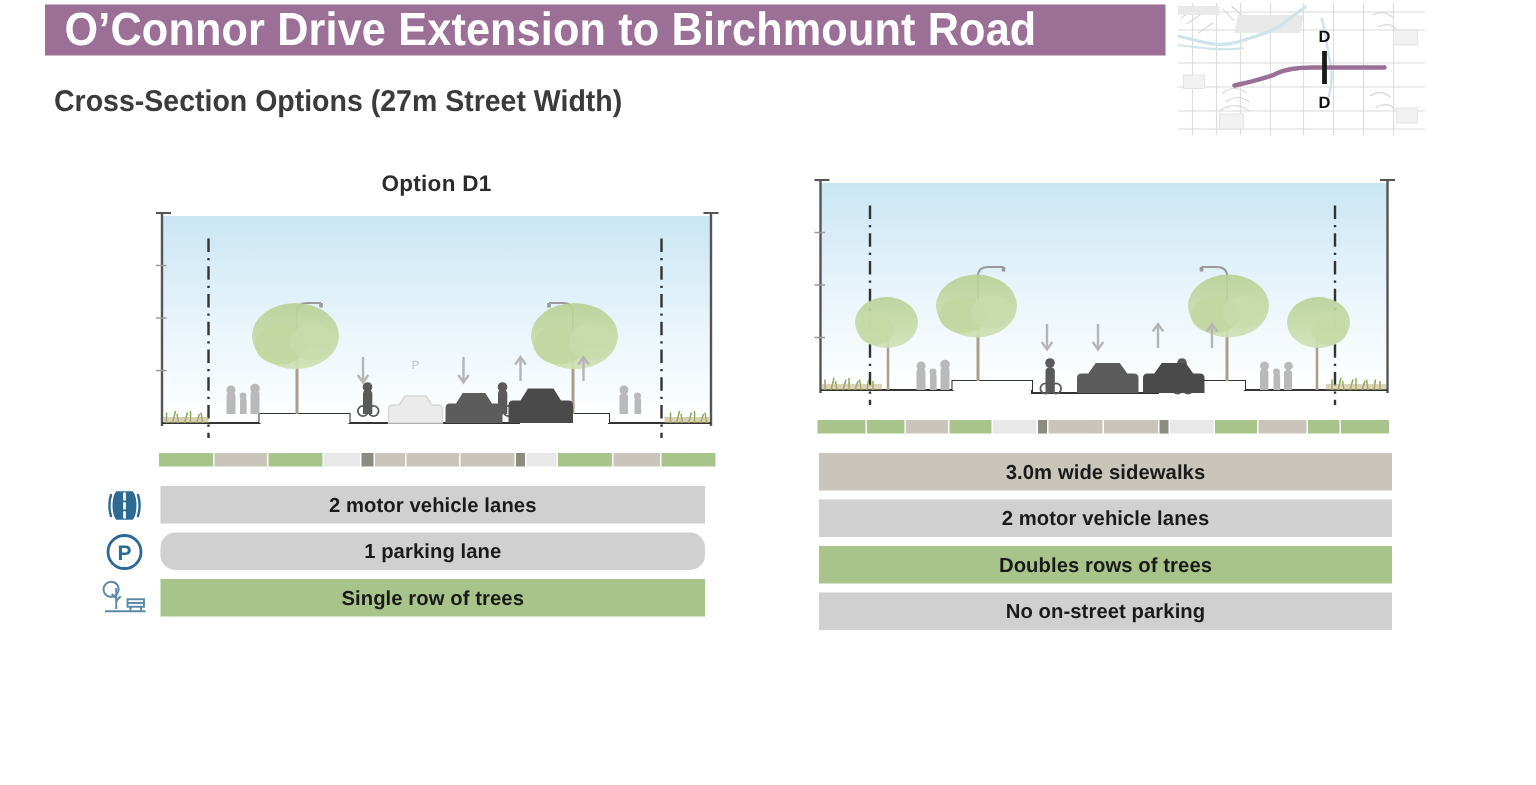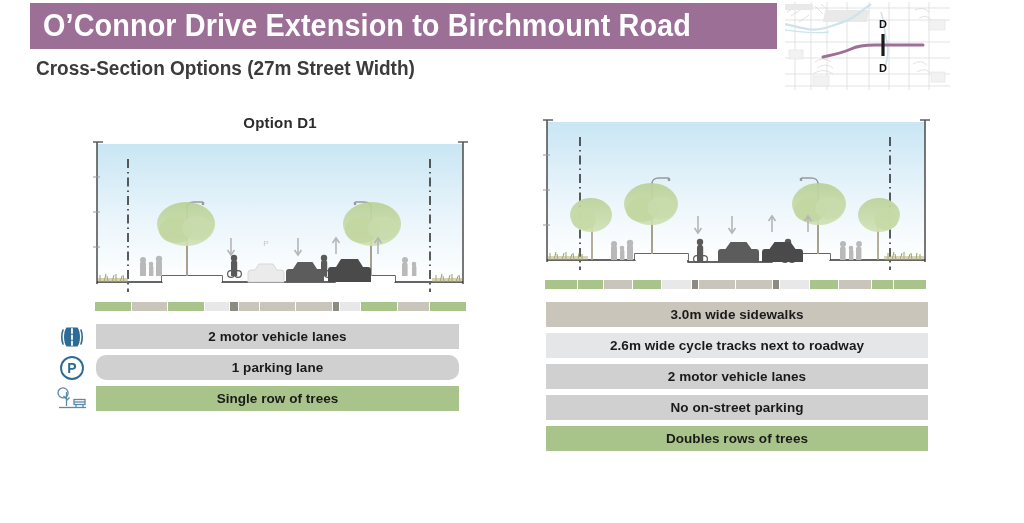--- a/index.html
+++ b/index.html
@@ -5,21 +5,21 @@
   html,body{margin:0;padding:0;}
   body{
     width:1024px;height:523px;position:relative;overflow:hidden;
     background:#ffffff;
     font-family:"Liberation Sans", sans-serif;
     color:#1a1a1a;
   }
 
   
   #header-bar{
-    position:absolute;left:30px;top:3px;width:747px;height:46px;
+    position:absolute;left:30px;top:3px;width:747px;height:34px;
     background:#9b6f96;
     display:flex;align-items:center;
   }
   #header-title{
     color:#ffffff;font-size:31px;font-weight:600;letter-spacing:.1px;
     padding-left:14px;white-space:nowrap;
     transform:scaleX(.93);transform-origin:left center;
   }
   #subtitle{
     position:absolute;left:36px;top:57px;
@@ -29,21 +29,21 @@
 
   
   #map-inset{
     position:absolute;left:785px;top:2px;width:165px;height:88px;
     background:#ffffff;overflow:hidden;
   }
   #map-inset svg{display:block;}
 
   
   .option-col{position:absolute;top:112px;}
-  #col-d1{left:55px;width:420px;}
+  #col-d1{left:66px;width:420px;}
   #col-d2{left:510px;width:420px;}
 
   .option-title{
     font-size:15px;font-weight:700;color:#2c2c2c;text-align:center;
     height:22px;line-height:22px;letter-spacing:.2px;
   }
   #col-d1 .option-title{width:380px;margin-left:35px;}
   #col-d2 .option-title{width:390px;margin-left:30px;}
 
   
@@ -472,25 +472,22 @@
       <span style="background: rgb(201, 197, 187); flex: 8 1 0%;"></span>
       <span style="background: rgb(168, 196, 138); flex: 5 1 0%;"></span>
       <span style="background: rgb(168, 196, 138); flex: 8 1 0%;"></span>
     </div>
 
   <div class="rows">
     <div class="frow">
       <div class="fbar" style="background: rgb(201, 197, 187);">3.0m wide sidewalks</div>
     </div>
     <div class="frow">
-      <div class="fbar" style="background: rgb(228, 230, 232);">2.6m wide cycle tracks next to roadway</div>
-    </div>
-    <div class="frow">
       <div class="fbar" style="background: rgb(208, 208, 208);">2 motor vehicle lanes</div>
     </div>
     <div class="frow">
+      <div class="fbar" style="background: rgb(168, 196, 138);">Doubles rows of trees</div>
+    </div>
+    <div class="frow">
       <div class="fbar" style="background: rgb(208, 208, 208);">No on-street parking</div>
-    </div>
-    <div class="frow">
-      <div class="fbar" style="background: rgb(168, 196, 138);">Doubles rows of trees</div>
     </div>
   </div>
 </div>
 
 </body></html>

